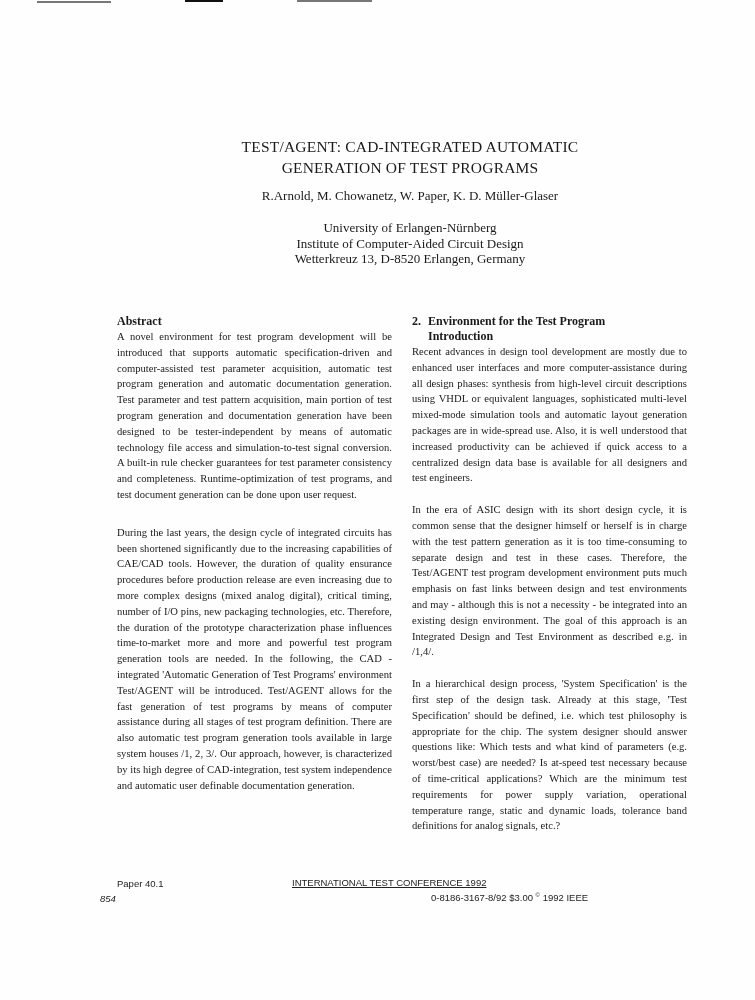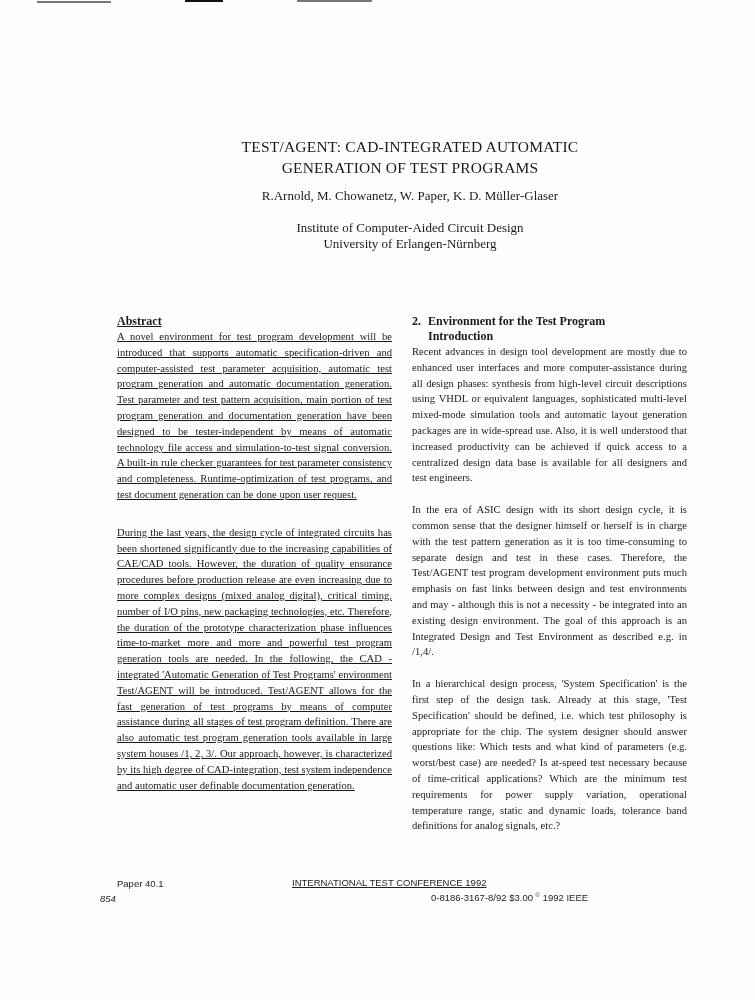--- a/index.html
+++ b/index.html
@@ -15,21 +15,21 @@
     .title div { white-space: nowrap; }
     .authors {
       position: absolute; left: 150px; width: 520px; top: 188px;
       text-align: center; font-size: 13px;
     }
     .affil {
       position: absolute; left: 150px; width: 520px; top: 220px;
       text-align: center; font-size: 13px; line-height: 15.5px;
     }
     .col { position: absolute; width: 275px; font-size: 10.6px; line-height: 15.8px; }
-    .col.left { left: 117px; top: 314px; text-decoration: underline; }
+    .col.left { left: 117px; top: 314px; }
     .col.right { left: 412px; top: 314px; }
     .h { font-weight: bold; font-size: 12px; line-height: 15px; margin: 0; }
     .h .num { display: inline-block; width: 16px; }
     .h .cont { padding-left: 16px; display: block; }
     p { margin: 0; text-align: justify; hyphens: none; }
     .gap { height: 16px; }
     .gap2 { height: 22px; }
     .footer {
       position: absolute; font-family: "Liberation Sans", "DejaVu Sans", sans-serif;
       font-size: 9.5px; color: #222; white-space: nowrap;
@@ -44,22 +44,23 @@
 <div class="rule" style="left:297px; top:0px; width:75px; background:#777;"></div>
 
 <div class="title">
   <div>TEST/AGENT: CAD-INTEGRATED AUTOMATIC</div>
   <div>GENERATION OF TEST PROGRAMS</div>
 </div>
 
 <div class="authors">R.Arnold, M. Chowanetz, W. Paper, K. D. Müller-Glaser</div>
 
 <div class="affil">
+  <div>University of Erlangen-Nürnberg</div>
   <div>Institute of Computer-Aided Circuit Design</div>
-  <div>University of Erlangen-Nürnberg</div>
+  <div>Wetterkreuz 13, D-8520 Erlangen, Germany</div>
 </div>
 
 <div class="col left">
   <div class="h">Abstract</div>
   <p>A novel environment for test program development will be introduced that supports automatic specification-driven and computer-assisted test parameter acquisition, automatic test program generation and automatic documentation generation. Test parameter and test pattern acquisition, main portion of test program generation and documentation generation have been designed to be tester-independent by means of automatic technology file access and simulation-to-test signal conversion. A built-in rule checker guarantees for test parameter consistency and completeness. Runtime-optimization of test programs, and test document generation can be done upon user request.</p>
   <div class="gap2"></div>
   <p>During the last years, the design cycle of integrated circuits has been shortened significantly due to the increasing capabilities of CAE/CAD tools. However, the duration of quality ensurance procedures before production release are even increasing due to more complex designs (mixed analog digital), critical timing, number of I/O pins, new packaging technologies, etc. Therefore, the duration of the prototype characterization phase influences time-to-market more and more and powerful test program generation tools are needed. In the following, the CAD -integrated 'Automatic Generation of Test Programs' environment Test/AGENT will be introduced. Test/AGENT allows for the fast generation of test programs by means of computer assistance during all stages of test program definition. There are also automatic test program generation tools available in large system houses /1, 2, 3/. Our approach, however, is characterized by its high degree of CAD-integration, test system independence and automatic user definable documentation generation.</p>
 </div>
 
 <div class="col right">

